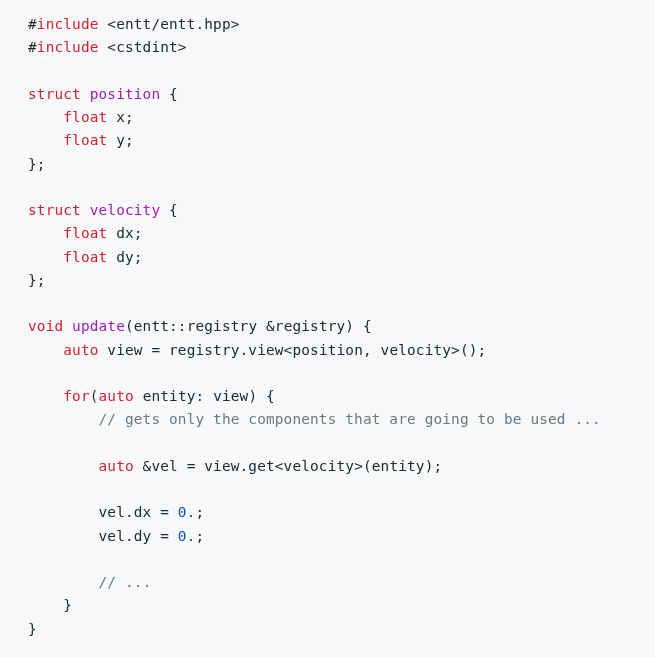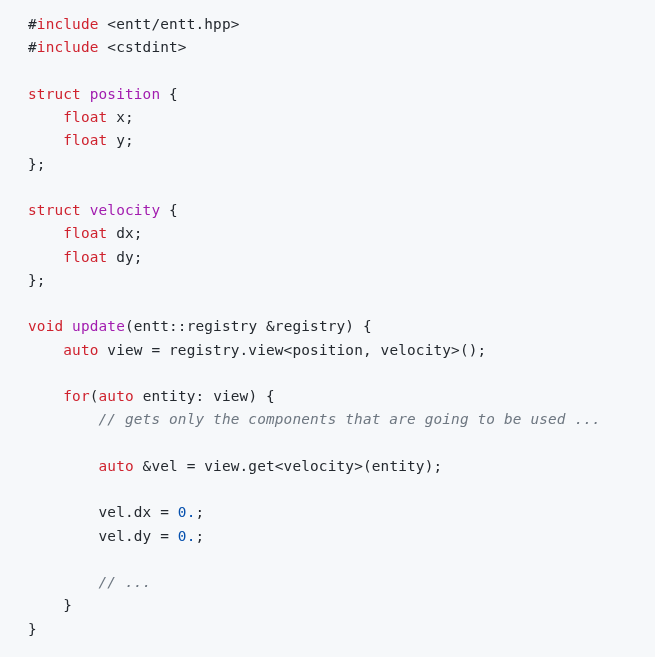--- a/index.html
+++ b/index.html
@@ -20,21 +20,21 @@
       font-family: "DejaVu Sans Mono", "Liberation Mono", monospace;
       font-size: 14.4px;
       line-height: 23.25px;
       color: #24292f;
       white-space: pre;
       letter-spacing: 0.15px;
     }
     .line { display: block; height: 23.25px; }
     .kw { color: #cf222e; }
     .fn { color: #a21caf; }
-    .cm { color: #6e7781; font-style: italic; }
+    .cm { color: #6e7781; }
     .num { color: #0550ae; }
     .pl { color: #24292f; }
   </style>
 </head>
 <body>
 
 <div class="code-block">
   <pre id="code"><span class="line"><span class="pl">#</span><span class="kw">include</span><span class="pl"> &lt;entt/entt.hpp&gt;</span></span><span class="line"><span class="pl">#</span><span class="kw">include</span><span class="pl"> &lt;cstdint&gt;</span></span><span class="line"> </span><span class="line"><span class="kw">struct</span><span class="pl"> </span><span class="fn">position</span><span class="pl"> {</span></span><span class="line"><span class="pl">    </span><span class="kw">float</span><span class="pl"> x;</span></span><span class="line"><span class="pl">    </span><span class="kw">float</span><span class="pl"> y;</span></span><span class="line"><span class="pl">};</span></span><span class="line"> </span><span class="line"><span class="kw">struct</span><span class="pl"> </span><span class="fn">velocity</span><span class="pl"> {</span></span><span class="line"><span class="pl">    </span><span class="kw">float</span><span class="pl"> dx;</span></span><span class="line"><span class="pl">    </span><span class="kw">float</span><span class="pl"> dy;</span></span><span class="line"><span class="pl">};</span></span><span class="line"> </span><span class="line"><span class="kw">void</span><span class="pl"> </span><span class="fn">update</span><span class="pl">(entt::registry &amp;registry) {</span></span><span class="line"><span class="pl">    </span><span class="kw">auto</span><span class="pl"> view = registry.view&lt;position, velocity&gt;();</span></span><span class="line"> </span><span class="line"><span class="pl">    </span><span class="kw">for</span><span class="pl">(</span><span class="kw">auto</span><span class="pl"> entity: view) {</span></span><span class="line"><span class="pl">        </span><span class="cm">// gets only the components that are going to be used ...</span></span><span class="line"> </span><span class="line"><span class="pl">        </span><span class="kw">auto</span><span class="pl"> &amp;vel = view.get&lt;velocity&gt;(entity);</span></span><span class="line"> </span><span class="line"><span class="pl">        vel.dx = </span><span class="num">0.</span><span class="pl">;</span></span><span class="line"><span class="pl">        vel.dy = </span><span class="num">0.</span><span class="pl">;</span></span><span class="line"> </span><span class="line"><span class="pl">        </span><span class="cm">// ...</span></span><span class="line"><span class="pl">    }</span></span><span class="line"><span class="pl">}</span></span></pre>
 </div>
 

